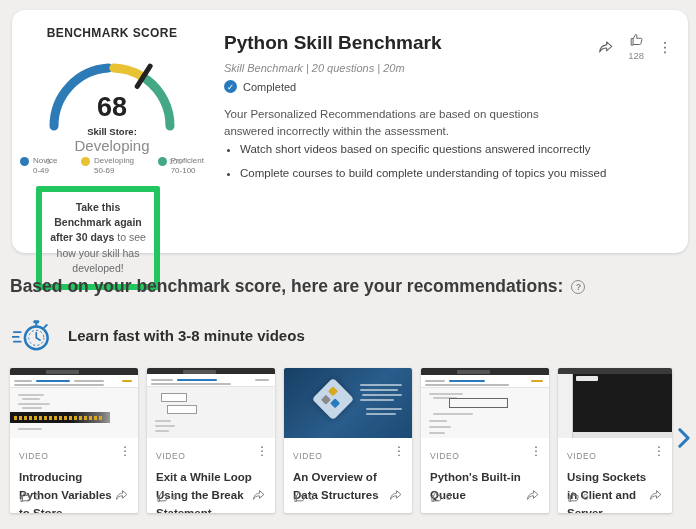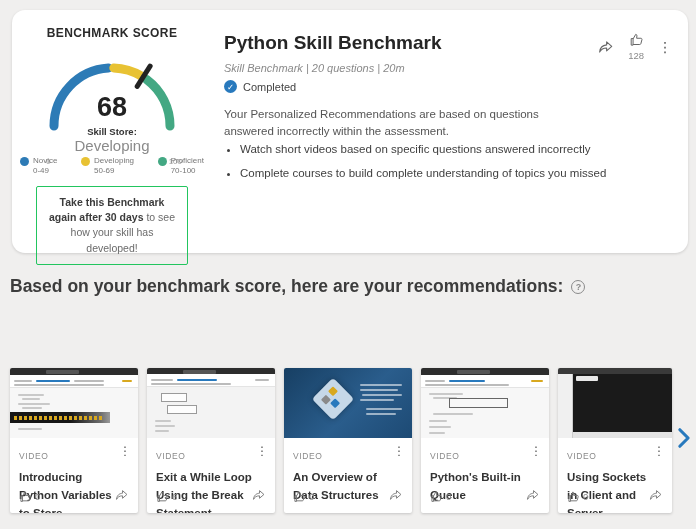--- a/index.html
+++ b/index.html
@@ -24,22 +24,22 @@
   .gauge-skill-value { position:absolute; top:93px; width:100%; text-align:center;
     font-size:15px; color:#8a8a8a; }
   .gauge-min { position:absolute; left:14px; top:113px; font-size:8px; color:#999; }
   .gauge-max { position:absolute; right:10px; top:113px; font-size:8px; color:#999; }
 
   .legend { position:absolute; top:146px; left:8px; width:184px; display:flex; justify-content:space-between; }
   .legend-item { display:flex; align-items:flex-start; gap:4px; }
   .legend-dot { width:9px; height:9px; border-radius:50%; margin-top:1px; flex:none; }
   .legend-text { font-size:8px; line-height:1.3; color:#777; }
 
-  .tip-box { position:absolute; left:24px; top:176px; width:152px;
-    border:1px solid #22c55e; border-radius:2px; padding:8px 8px;
+  .tip-box { position:absolute; left:24px; top:176px; width:124px;
+    border:6px solid #22c55e; border-radius:2px; padding:8px 8px;
     font-size:10.5px; line-height:1.45; text-align:center; color:#6b6b6b; }
   .tip-box b { color:#3c3c3c; }
 
   
   .details { position:absolute; left:212px; top:0; width:400px; }
   .bench-title { position:absolute; top:22px; left:0; font-size:19px; font-weight:700; color:#262626; white-space:nowrap; }
   .bench-meta { position:absolute; top:52px; left:0; font-size:11px; color:#8a8a8a; white-space:nowrap;font-style:italic; }
   .status-row { position:absolute; top:70px; left:0; display:flex; align-items:center; gap:6px; }
   .check-circle { width:13px; height:13px; border-radius:50%; background:#2879bd; color:#fff;
     font-size:8.5px; display:flex; align-items:center; justify-content:center; }
@@ -178,20 +178,36 @@
       </span>
       <span class="kebab">⋮</span>
     </div>
   </div>
 
   <div class="rec-heading-row">
     <span class="rec-heading">Based on your benchmark score, here are your recommendations:</span>
     <span class="help-icon">?</span>
   </div>
 
+  <div class="fast-row">
+    <svg width="40" height="38" viewBox="0 0 42 40">
+      <g stroke="#2879bd" stroke-width="2" stroke-linecap="round" fill="none">
+        <line x1="2" y1="17" x2="9" y2="17"></line>
+        <line x1="0" y1="22" x2="7" y2="22"></line>
+        <line x1="2" y1="27" x2="9" y2="27"></line>
+        <rect x="22.5" y="4.5" width="6" height="3" rx="1" fill="#2879bd" stroke="none"></rect>
+        <line x1="25.5" y1="7.5" x2="25.5" y2="10"></line>
+        <line x1="34" y1="12" x2="36.5" y2="9.5"></line>
+        <circle cx="25.5" cy="23" r="12" stroke-width="2.6"></circle>
+        <circle cx="25.5" cy="23" r="8" stroke-width="1" stroke-dasharray="1.5 3.2"></circle>
+        <path d="M25.5 17.5v5.5l4 2.5" stroke-width="1.8"></path>
+      </g>
+    </svg>
+    <span class="fast-text">Learn fast with 3-8 minute videos</span>
+  </div>
 
   <div class="vcard c1">
     <div class="thumb">
       <div class="tbar">
           <span class="tab"></span>
         </div>
       <div class="toolrow">
           <i style="left:4px;width:18px"></i>
           <i style="left:26px;width:34px;background:#2879bd"></i>
           <i style="left:64px;width:30px"></i>

